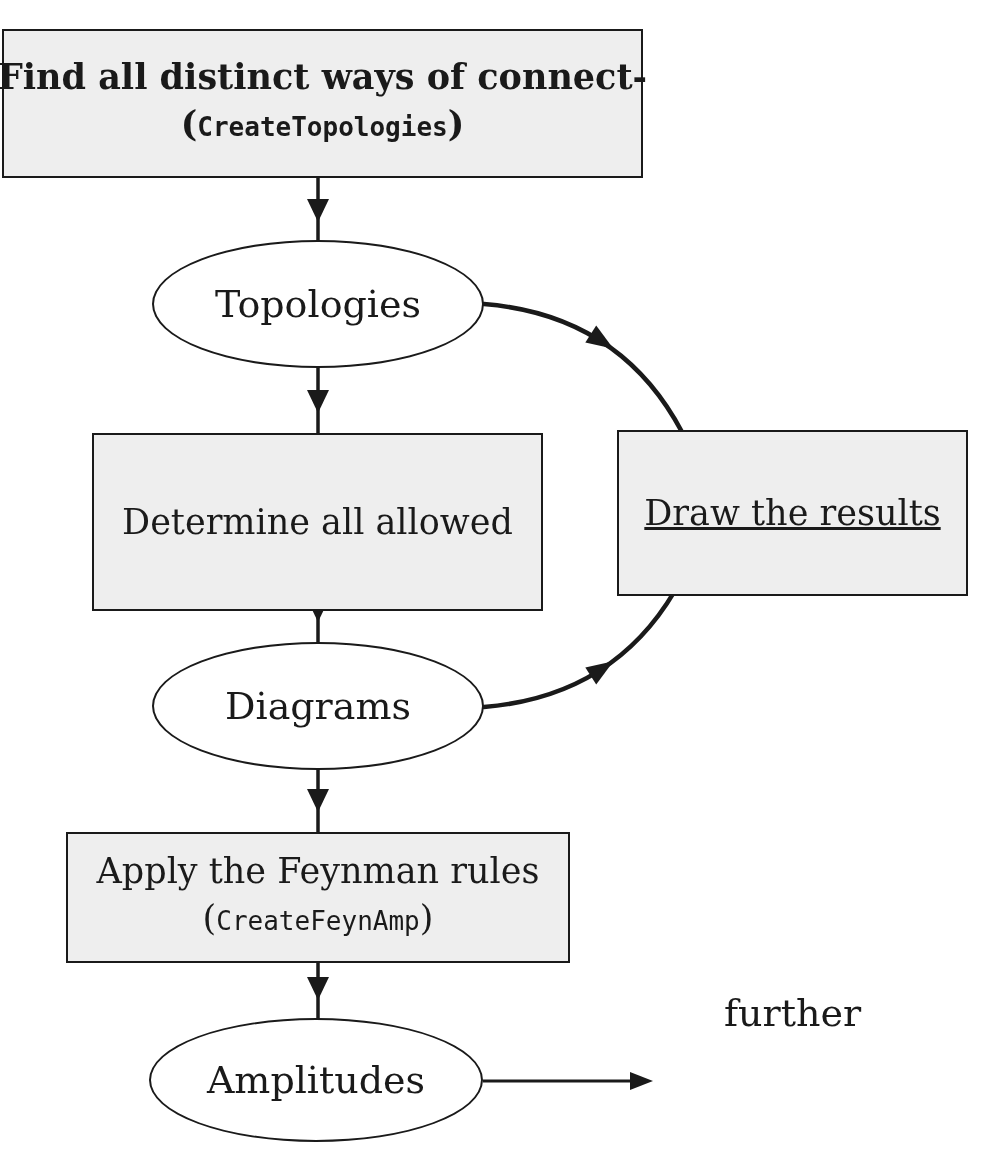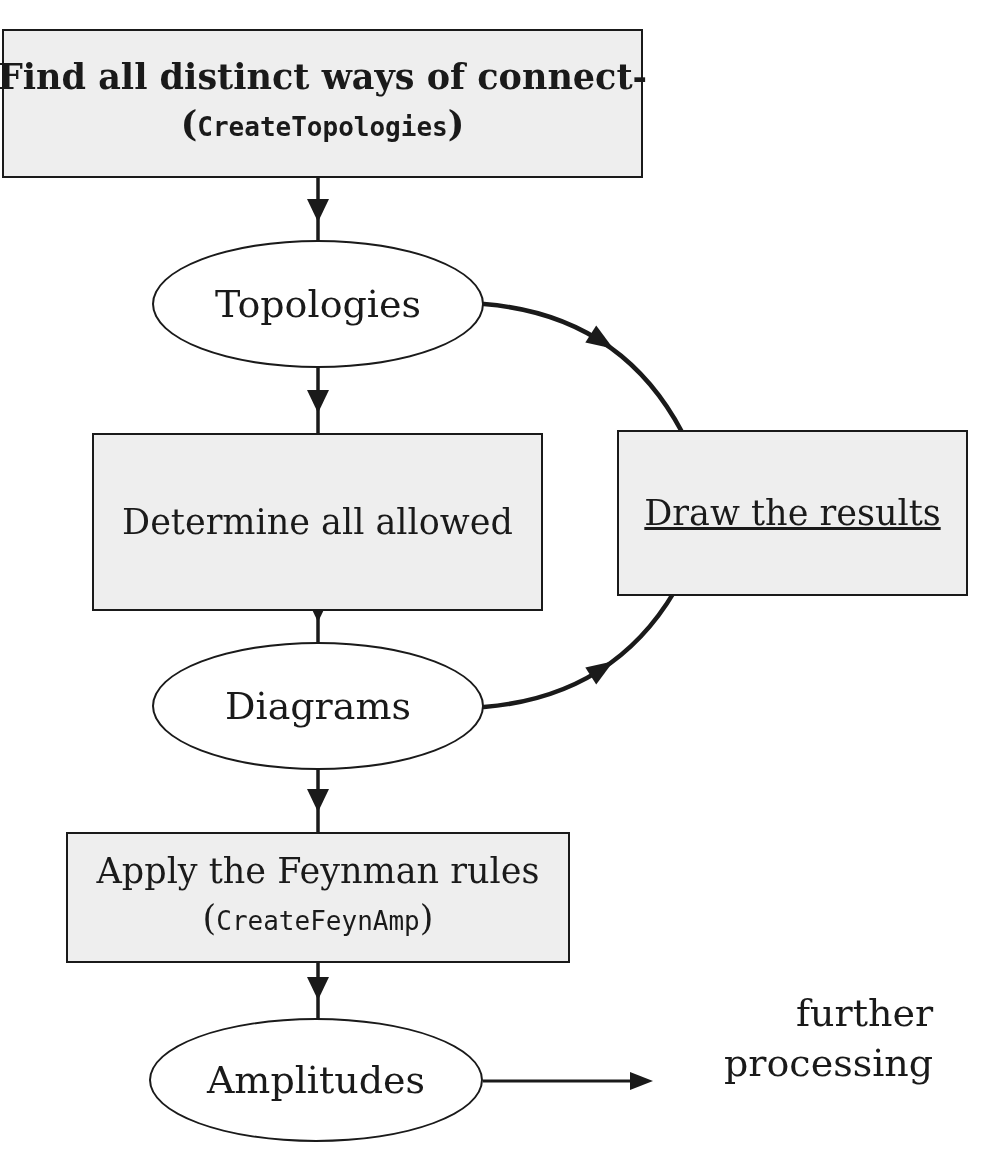--- a/index.html
+++ b/index.html
@@ -117,16 +117,15 @@
     <div class="ln">Apply the Feynman rules</div>
     <div class="code-line"><span class="paren">(</span><span class="code">CreateFeynAmp</span><span class="paren">)</span></div>
   </div>
 
   <div class="node ellipse" style="left:149px; top:1018px; width:334px; height:124px;text-align:center;">
     <div class="ellipse-label">Amplitudes</div>
   </div>
 
   <div class="further">
     <div>further</div>
-    <div>processing</div>
   </div>
 
 </div>
 
 </body></html>

